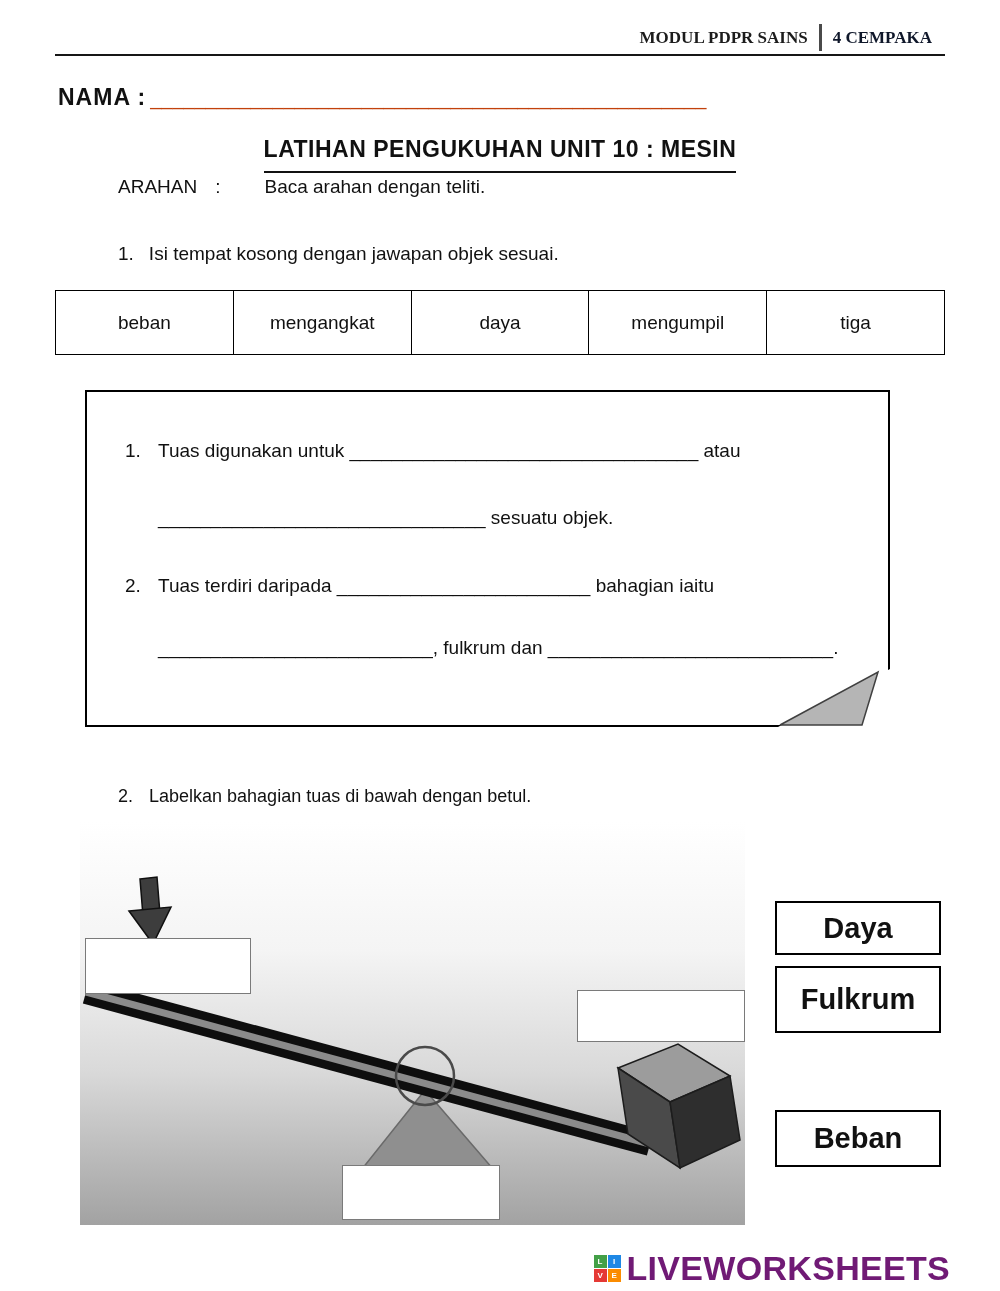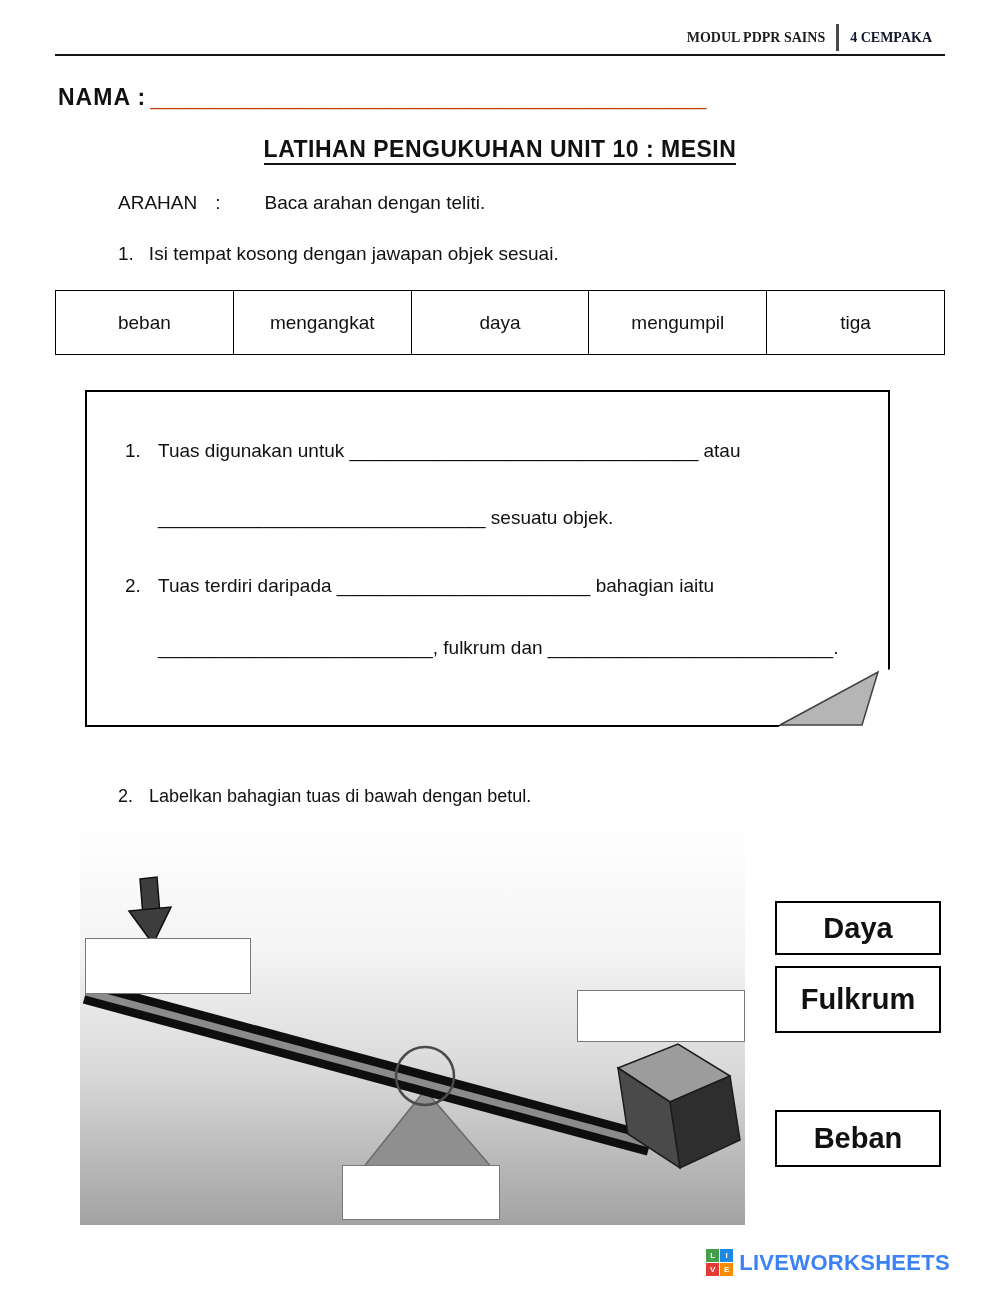--- a/index.html
+++ b/index.html
@@ -7,40 +7,40 @@
   .page {
     position:relative; width:1000px; height:1291px; margin:0 auto;
     background:#ffffff; font-family:"Liberation Sans", sans-serif; color:#111;
     overflow:hidden;
   }
 
   
   .header {
     position:absolute; top:24px; right:68px;
     display:flex; align-items:center; gap:11px;
-    font-family:"Liberation Serif", serif; font-weight:bold; font-size:14px; color:#1c1c1c;
+    font-family:"Liberation Serif", serif; font-weight:bold; font-size:17px; color:#1c1c1c;
   }
   .hdr-divider { width:3px; height:27px; background:#4a4a4a; }
   .hdr-class { color:#0f172a; }
   .header-rule { position:absolute; top:54px; left:55px; width:890px; height:2px; background:#161616; }
 
   
   .name-row { position:absolute; top:84px; left:58px; display:flex; gap:4px; align-items:baseline; }
   .name-label { font-size:23px; font-weight:bold; letter-spacing:1px; }
   .name-blank { font-size:20px; color:#c2410c; white-space:nowrap; }
 
   
   .title-wrap { position:absolute; top:136px; left:0; width:100%; text-align:center; }
   .title {
     display:inline-block; font-size:23px; font-weight:bold; letter-spacing:0.5px;
-    border-bottom:2.5px solid #111; padding-bottom:0;
-  }
-
-  
-  .arahan-row { position:absolute; top:192px; left:118px; font-size:19px; display:flex; }
+    border-bottom:2.5px solid #111; padding-bottom:8px;
+  }
+
+  
+  .arahan-row { position:absolute; top:176px; left:118px; font-size:19px; display:flex; }
   .arahan-colon { margin-left:18px; }
   .arahan-text { margin-left:44px; }
   .q1-row { position:absolute; top:243px; left:118px; font-size:19px; display:flex; gap:15px; }
 
   
   .word-bank {
     position:absolute; top:290px; left:55px; width:890px; height:65px;
     display:flex; border:1.5px solid #000; background:#fff;
   }
   .wb-cell {
@@ -85,21 +85,21 @@
   .lb-beban   { top:1110px; height:57px; }
 
   
   .footer { position:absolute; top:1249px; right:50px; display:flex; align-items:center; gap:6px; cursor:pointer; }
   .lw-icon { width:27px; height:27px; display:grid; grid-template-columns:1fr 1fr; grid-template-rows:1fr 1fr; gap:1px; }
   .lw-tile { display:flex; align-items:center; justify-content:center; color:#fff; font-size:8px; font-weight:bold; }
   .t-green  { background:#43a047; }
   .t-blue   { background:#1e88e5; }
   .t-red    { background:#e53935; }
   .t-orange { background:#fb8c00; }
-  .lw-text { font-size:22px; font-weight:bold; color:#3b82f6; letter-spacing:0.3px; }
+  .lw-text { font-size:34px; font-weight:bold; color:#701a75; letter-spacing:0.3px; }
 </style>
 </head>
 <body>
 
 <div class="page">
 
   <div class="header">
     <span>MODUL PDPR SAINS</span>
     <span class="hdr-divider"></span>
     <span class="hdr-class">4 CEMPAKA</span>

